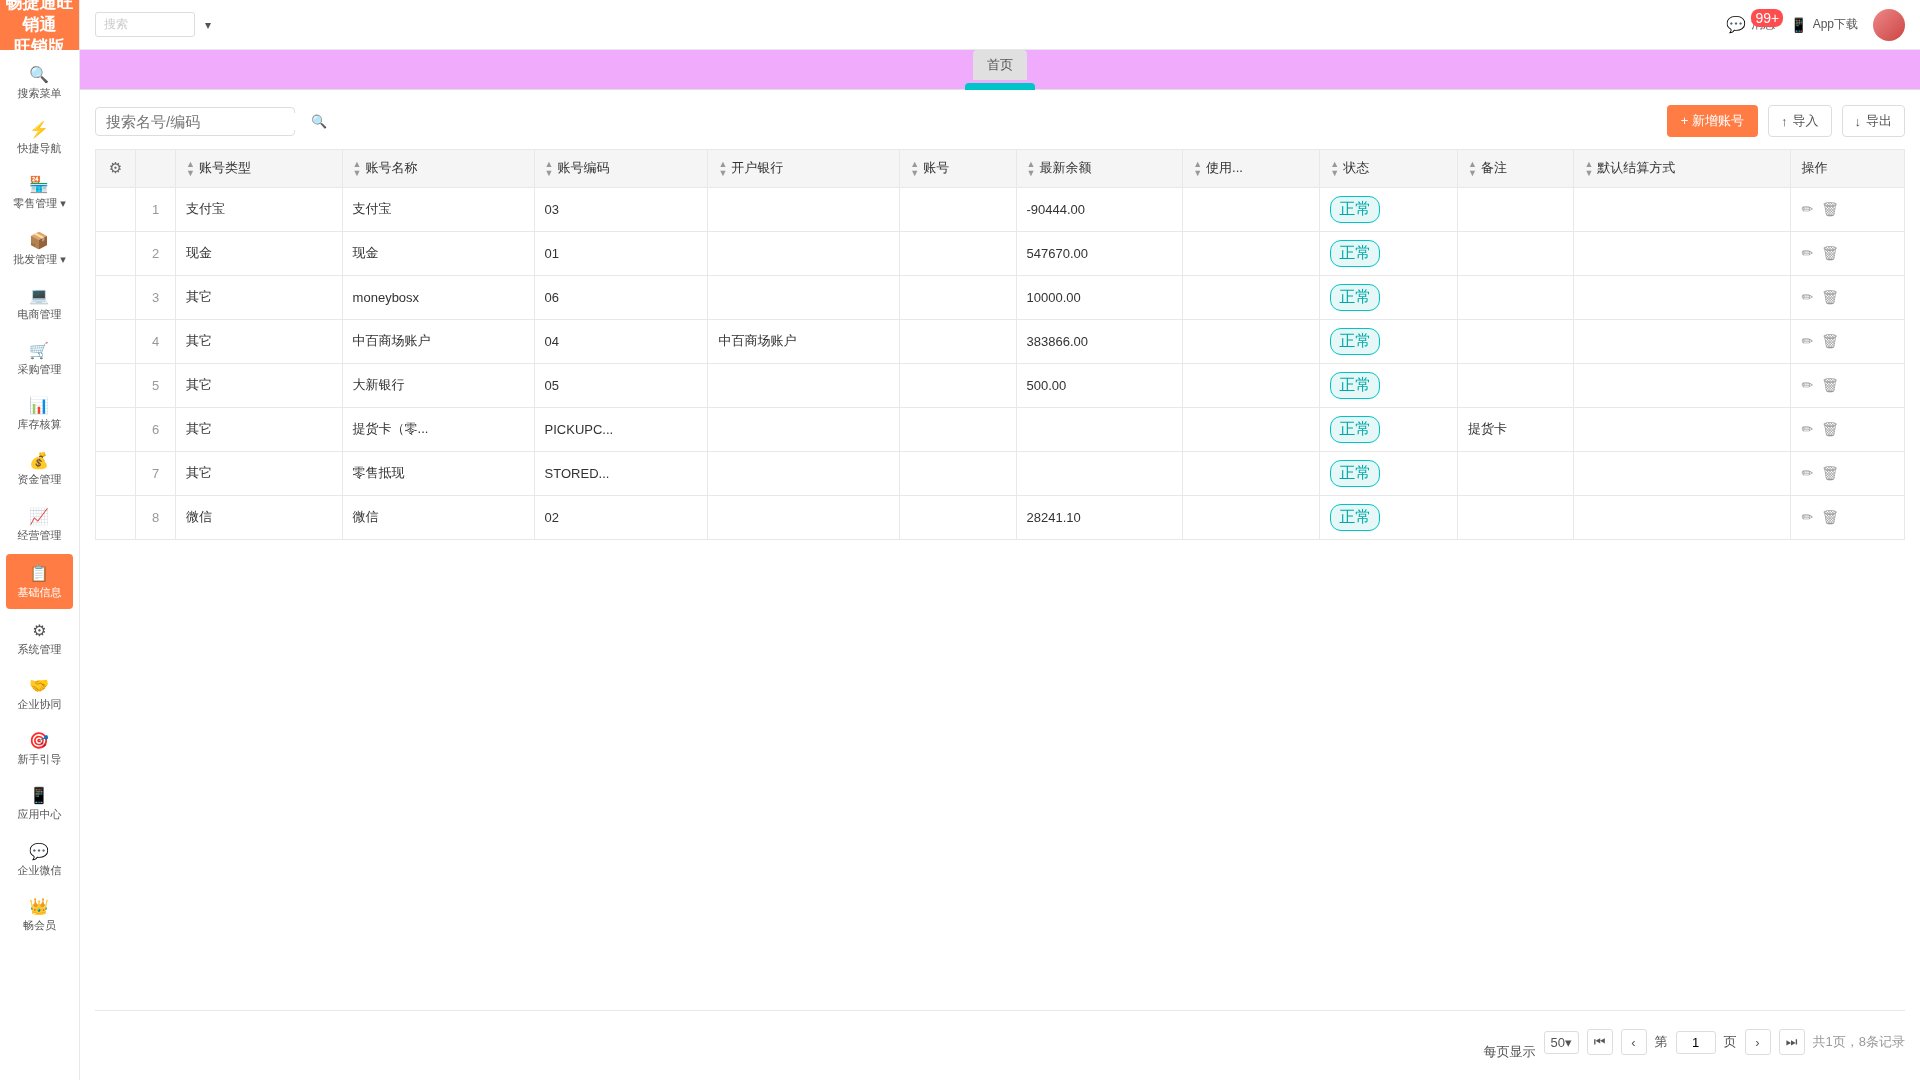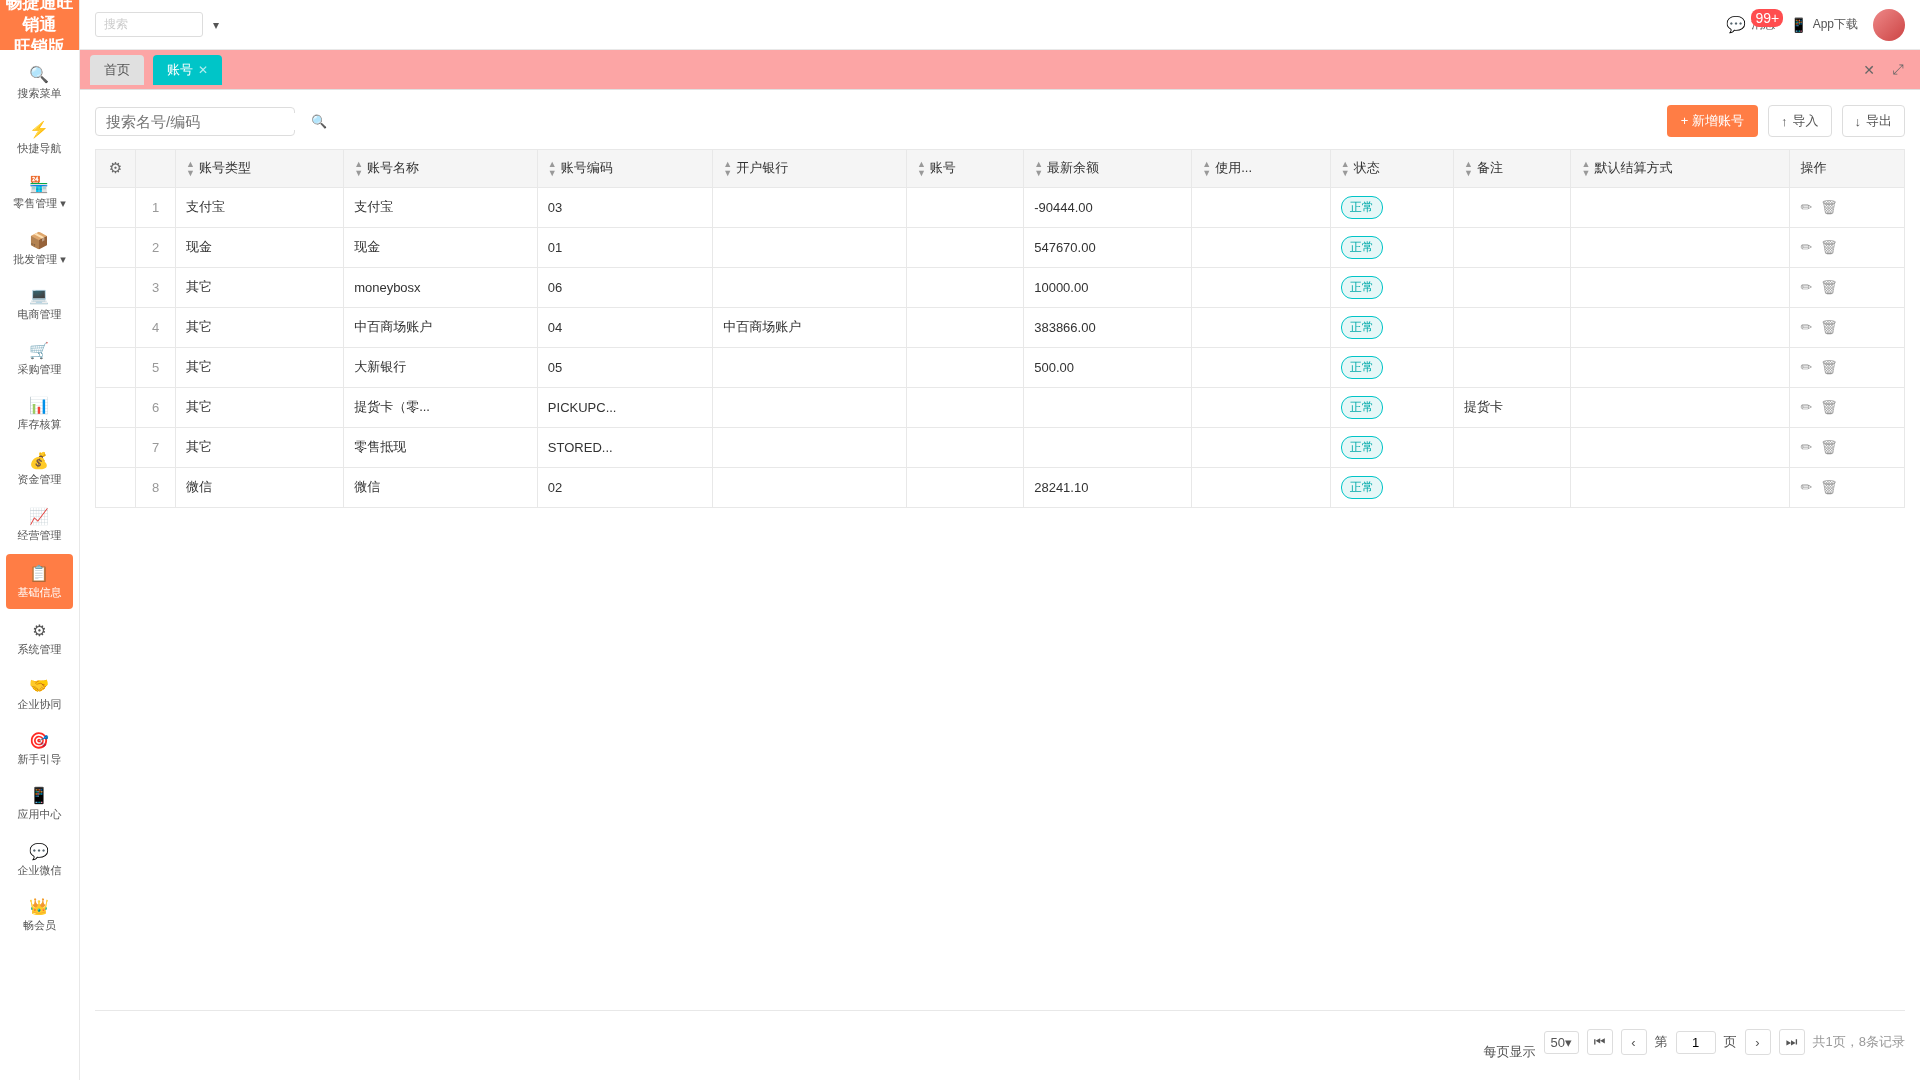--- a/index.html
+++ b/index.html
@@ -74,21 +74,21 @@
       display: flex;
       align-items: center;
       gap: 10px;
     }
     .search-box-top {
       display: flex;
       align-items: center;
       border: 1px solid #ddd;
       border-radius: 3px;
       padding: 3px 8px;
-      width: 108px;
+      width: 100px;
       font-size: 12px;
       color: #999;
     }
     .dropdown-btn {
       display: flex;
       align-items: center;
       gap: 4px;
       cursor: pointer;
       color: #555;
       font-size: 12px;
@@ -131,27 +131,28 @@
       width: 32px;
       height: 32px;
       border-radius: 50%;
       background: #ccc;
       overflow: hidden;
     }
 
     
     .tab-bar {
       height: 40px;
-      background: #fca5a5;
+      background: #f0abfc;
       display: flex;
       align-items: center;
       padding: 0 10px;
-      gap: 9px;
+      gap: 3px;
       border-bottom: 1px solid #e0e0e0;
       flex-shrink: 0;
+      flex-direction: column;
     }
     .tab-item {
       display: flex;
       align-items: center;
       gap: 5px;
       padding: 6px 14px;
       border-radius: 4px 4px 0 0;
       cursor: pointer;
       font-size: 13px;
       background: #e0e0e0;
@@ -282,21 +283,21 @@
     }
     .data-table .row-num { color: #999; text-align: center; width: 40px; }
     .data-table .settings-cell { text-align: center; width: 40px; }
 
     .status-badge {
       background: #e6f7f7;
       color: #00aaaa;
       border: 1px solid #00c5c8;
       border-radius: 11px;
       padding: 2px 8px;
-      font-size: 12px;
+      font-size: 16px;
       display: inline-block;
     }
 
     .action-btns {
       display: flex;
       gap: 8px;
       align-items: center;
     }
     .action-icon {
       cursor: pointer;

